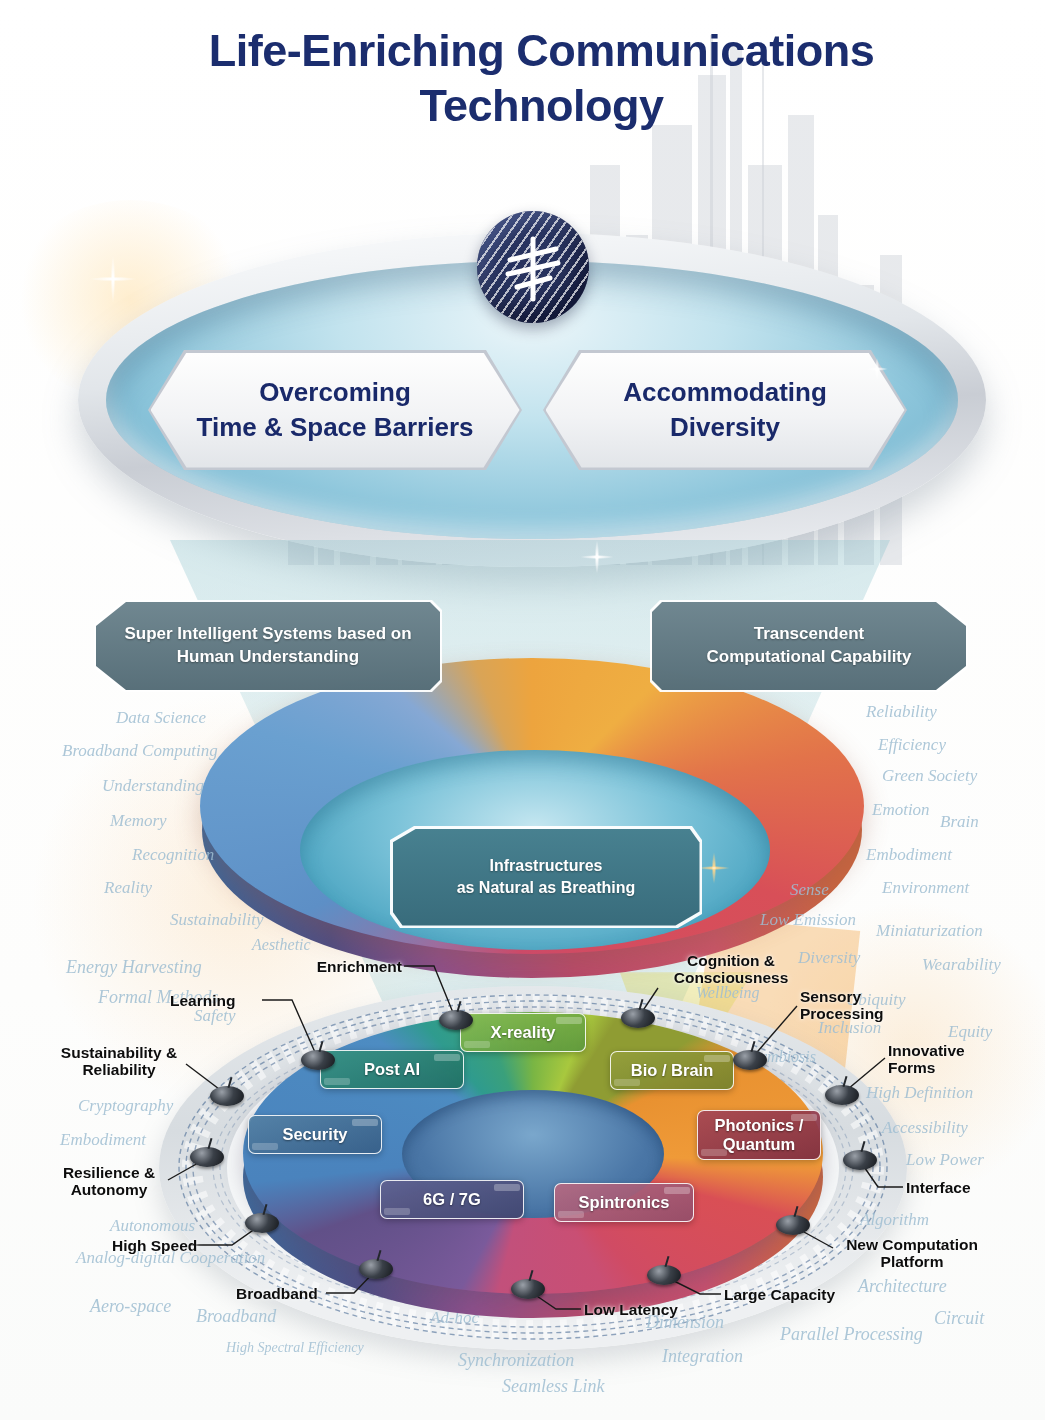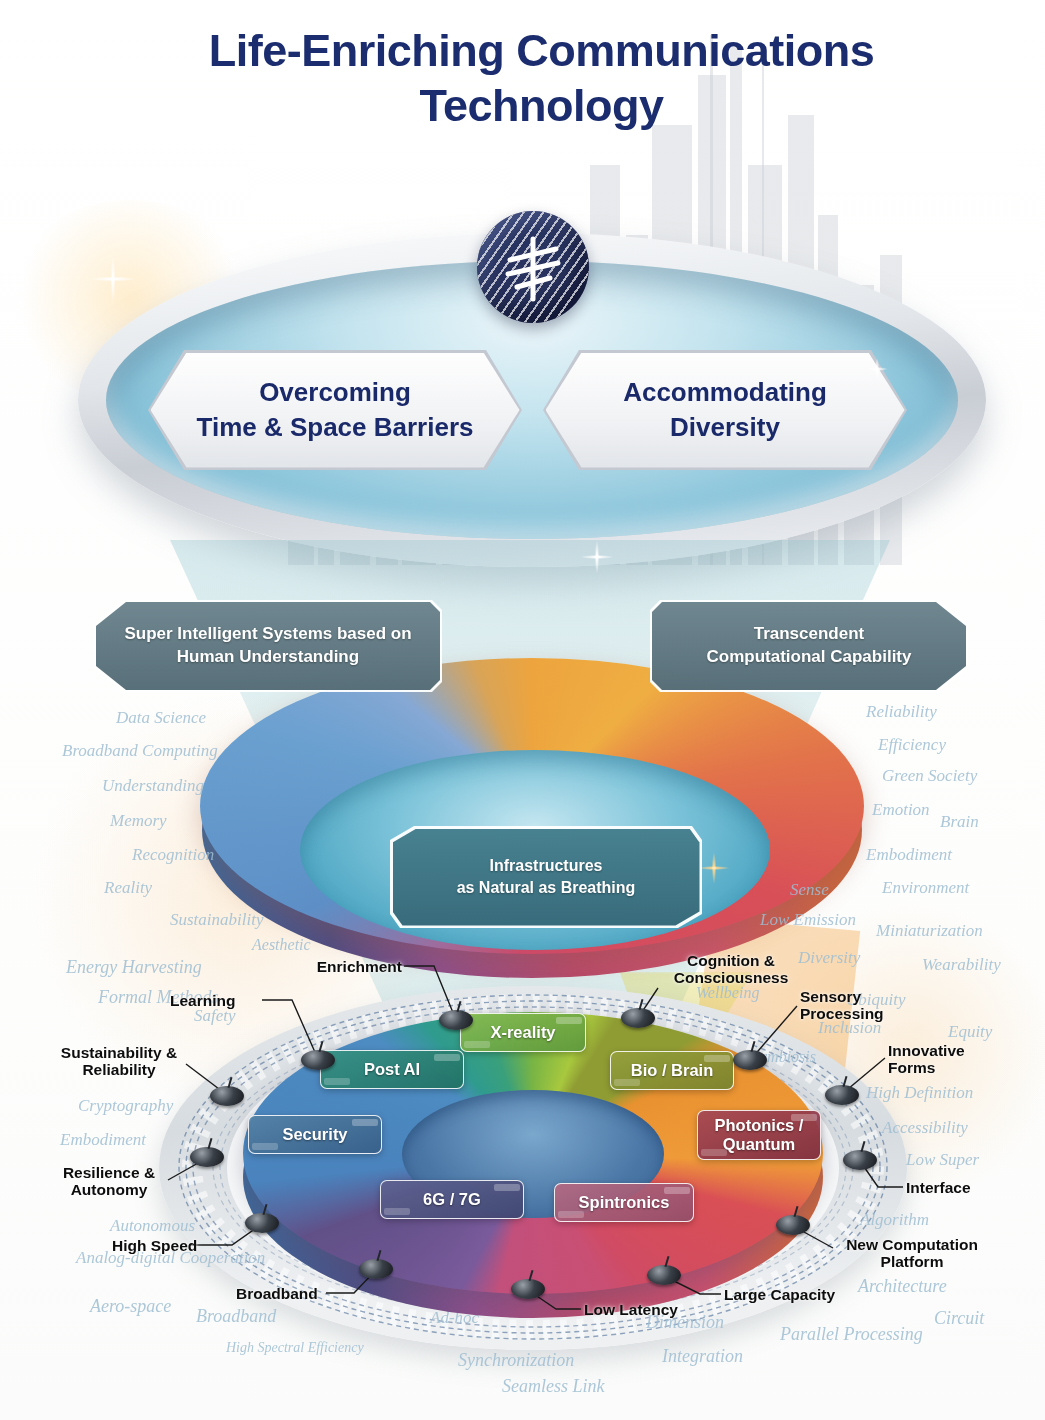--- a/index.html
+++ b/index.html
@@ -271,21 +271,21 @@
   <span class="kw" style="left:876px;top:921px">Miniaturization</span>
   <span class="kw" style="left:798px;top:948px">Diversity</span>
   <span class="kw" style="left:922px;top:955px">Wearability</span>
   <span class="kw" style="left:696px;top:984px;font-size:16px">Wellbeing</span>
   <span class="kw" style="left:846px;top:990px">Ubiquity</span>
   <span class="kw" style="left:818px;top:1018px">Inclusion</span>
   <span class="kw" style="left:948px;top:1022px">Equity</span>
   <span class="kw" style="left:752px;top:1048px;font-size:16px">Symbiosis</span>
   <span class="kw" style="left:866px;top:1083px">High Definition</span>
   <span class="kw" style="left:882px;top:1118px">Accessibility</span>
-  <span class="kw" style="left:906px;top:1150px">Low Super</span>
+  <span class="kw" style="left:906px;top:1150px">Low Power</span>
   <span class="kw" style="left:860px;top:1210px">Algorithm</span>
   <span class="kw" style="left:858px;top:1276px;font-size:18px">Architecture</span>
   <span class="kw" style="left:934px;top:1308px;font-size:18px">Circuit</span>
   <span class="kw" style="left:780px;top:1324px;font-size:18px">Parallel Processing</span>
   <span class="kw" style="left:646px;top:1312px;font-size:18px">Dimension</span>
   <span class="kw" style="left:662px;top:1346px;font-size:18px">Integration</span>
 
   <div class="abs pie-depth"></div>
   <div class="abs pie"></div>
   <div class="abs pie-center"></div>

